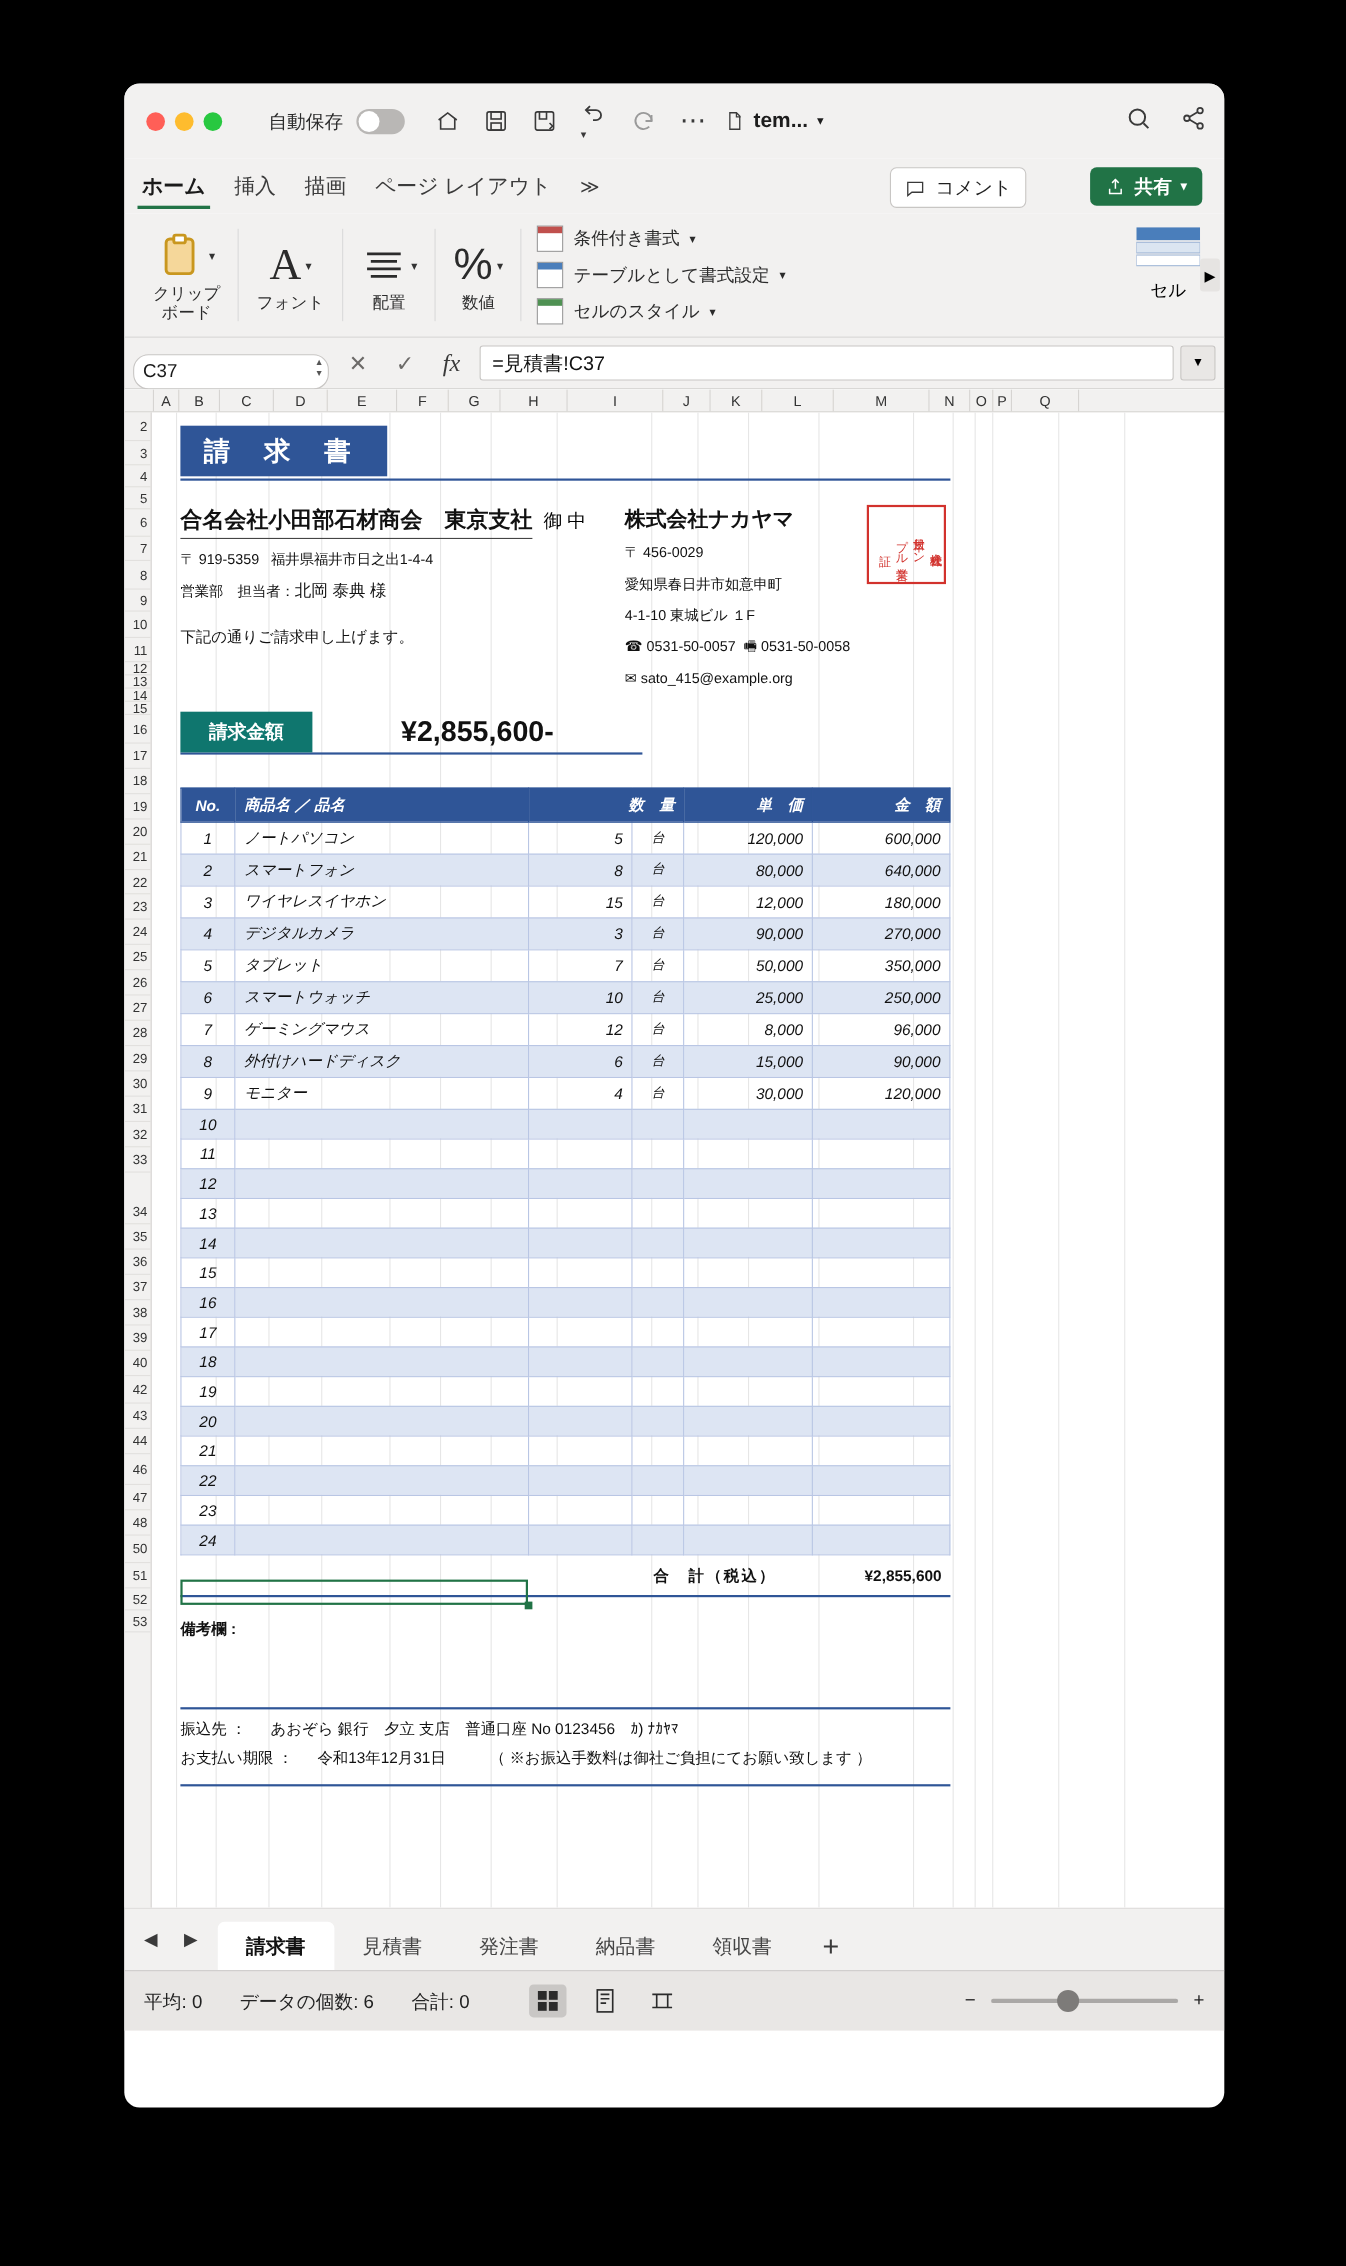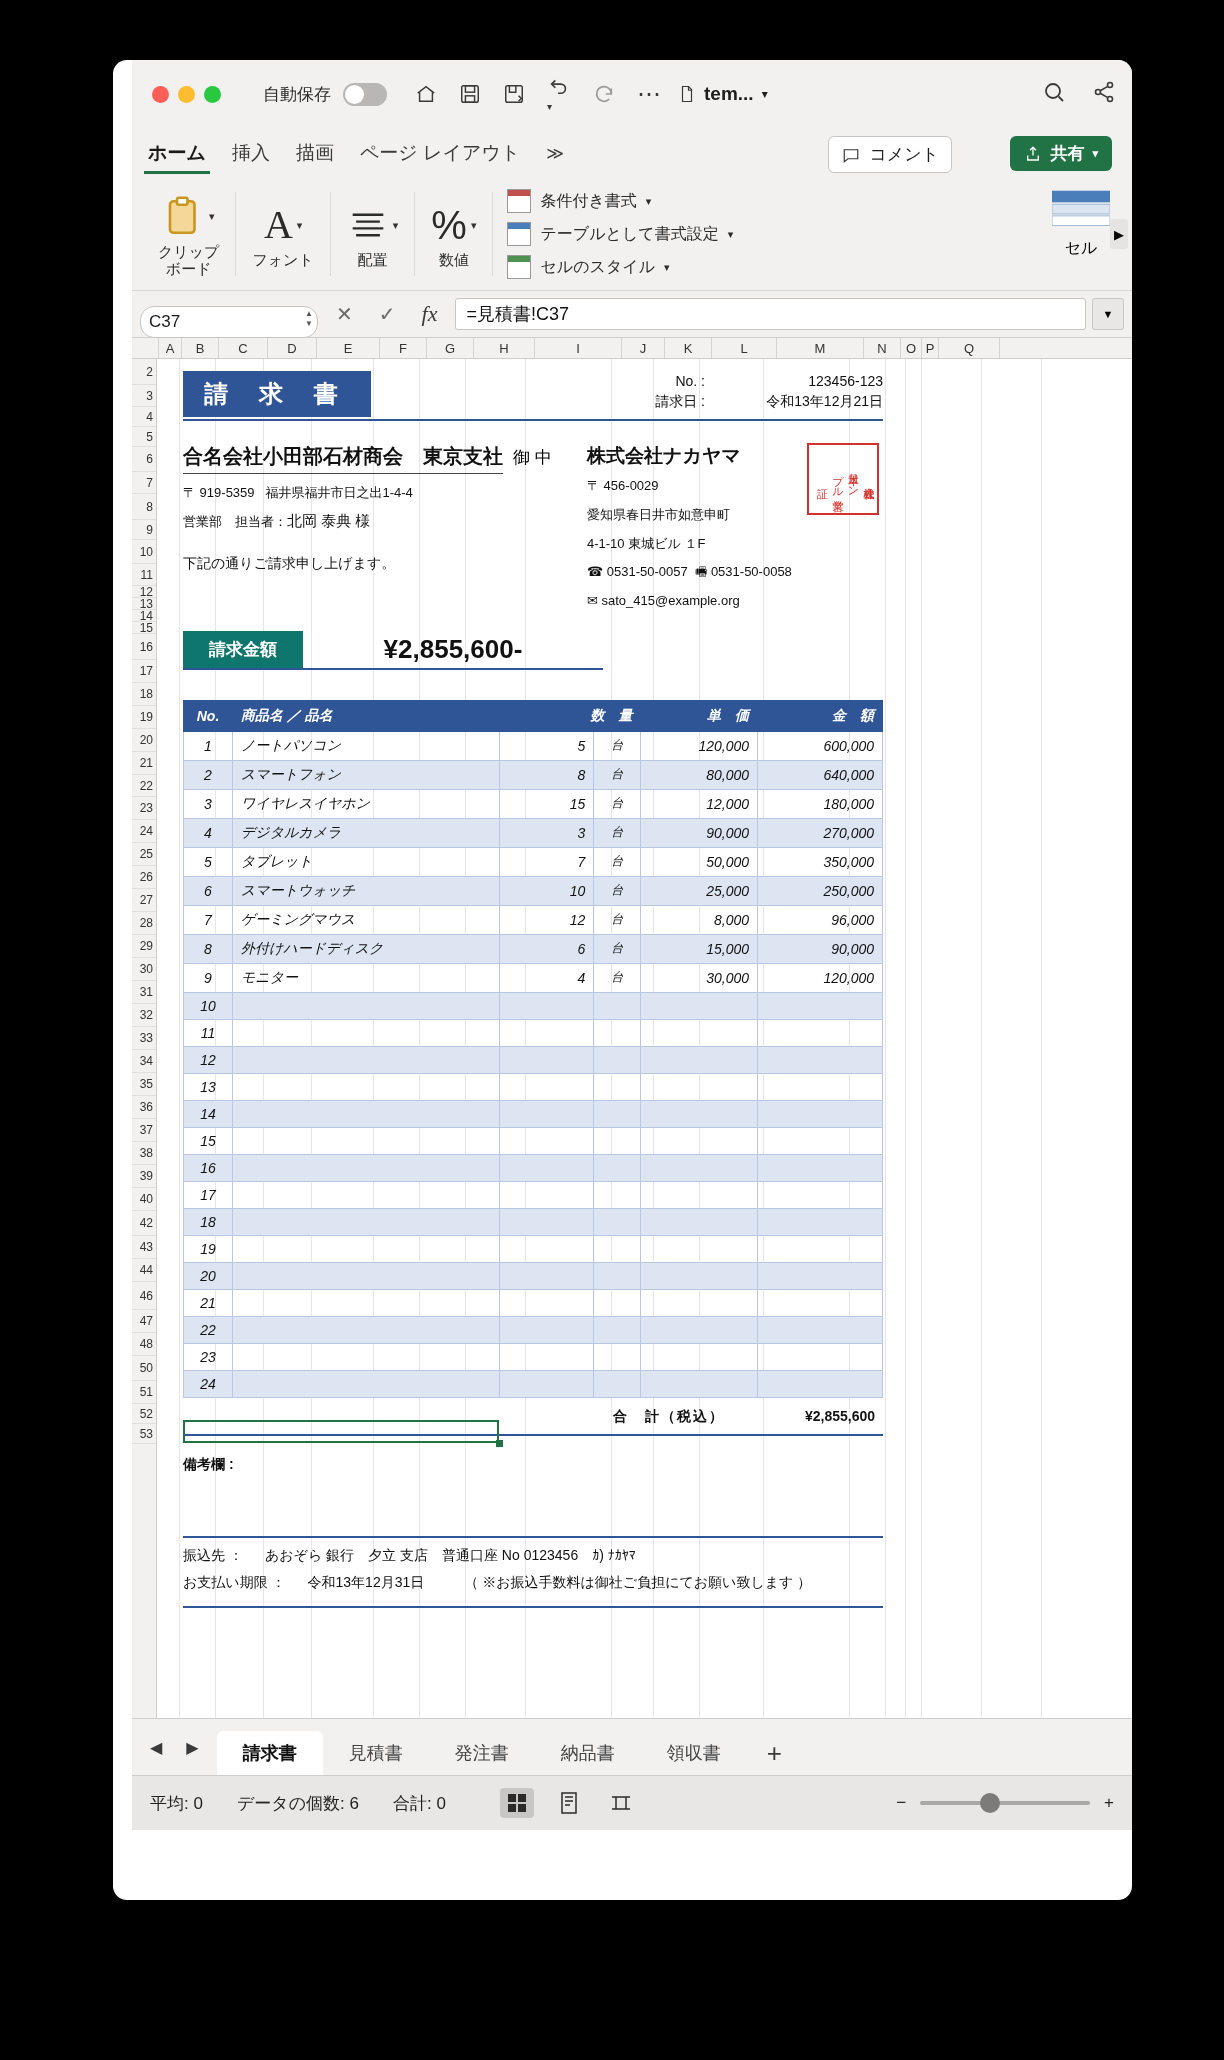--- a/index.html
+++ b/index.html
@@ -1,17 +1,17 @@
 <!DOCTYPE html>
 <html><head>
 <meta charset="utf-8">
 <style>
   html,body{margin:0;padding:0;background:#000;}
   body{width:1224px;height:2060px;font-family:"Liberation Sans",sans-serif;}
-  .window{position:absolute;left:113px;top:60px;width:1000px;height:1840px;background:#fff;border-radius:14px;overflow:hidden;box-shadow:0 10px 40px rgba(0,0,0,.6);padding-left:19px;}
+  .window{position:absolute;left:113px;top:76px;width:1000px;height:1840px;background:#fff;border-radius:14px;overflow:hidden;box-shadow:0 10px 40px rgba(0,0,0,.6);}
 
   
   .titlebar{height:68px;background:#f2f1f0;display:flex;align-items:center;padding:0 14px;position:relative;}
   .lights{display:flex;gap:9px;margin-left:6px;}
   .light{width:17px;height:17px;border-radius:50%;}
   .l-red{background:#ff5f57;}
   .l-yellow{background:#febc2e;}
   .l-green{background:#28c840;}
   .autosave{margin-left:42px;font-size:17px;color:#2b2b2b;}
   .toggle{margin-left:12px;width:44px;height:23px;border-radius:12px;background:#b9b7b5;position:relative;}
@@ -356,21 +356,21 @@
           <div style="height: 23px;">24</div>
           <div style="height: 23px;">25</div>
           <div style="height: 23px;">26</div>
           <div style="height: 23px;">27</div>
           <div style="height: 23px;">28</div>
           <div style="height: 23px;">29</div>
           <div style="height: 23px;">30</div>
           <div style="height: 23px;">31</div>
           <div style="height: 23px;">32</div>
           <div style="height: 23px;">33</div>
-          <div style="height: 23px;">34</div>
+          <div style="height: 23px; margin-top: 24px;">34</div>
           <div style="height: 23px;">35</div>
           <div style="height: 23px;">36</div>
           <div style="height: 23px;">37</div>
           <div style="height: 23px;">38</div>
           <div style="height: 23px;">39</div>
           <div style="height: 23px;">40</div>
           <div style="height: 25px;">42</div>
           <div style="height: 23px;">43</div>
           <div style="height: 23px;">44</div>
           <div style="height: 28px;">46</div>
@@ -397,30 +397,20 @@
         <div class="vline" style="left:692px"></div>
         <div class="vline" style="left:728px"></div>
         <div class="vline" style="left:748px"></div>
         <div class="vline" style="left:764px"></div>
         <div class="vline" style="left:824px"></div>
         <div class="vline" style="left:884px"></div>
 
         <div class="doc">
           <div class="titlebox">
             <div class="inv-title">請 求 書</div>
-            <div class="inv-meta">
-              <div class="row">
-                  <span class="lb">No. :</span>
-                  <span class="val">123456-123</span>
-                </div>
-              <div class="row">
-                  <span class="lb">請求日 :</span>
-                  <span class="val">令和13年12月21日</span>
-                </div>
-            </div>
           </div>
           <div class="rule"></div>
 
           <div class="two-col">
             <div class="left-col">
               <div><span class="cust">合名会社小田部石材商会　東京支社</span><span class="onchu">御 中</span></div>
               <div class="cust-line"><span>〒 919-5359</span>&nbsp;&nbsp;&nbsp;<span>福井県福井市日之出1-4-4</span></div>
               <div class="cust-line2"><span>営業部　担当者：</span><span class="nm">北岡 泰典 様</span></div>
               <div class="msg">下記の通りご請求申し上げます。</div>
             </div>

